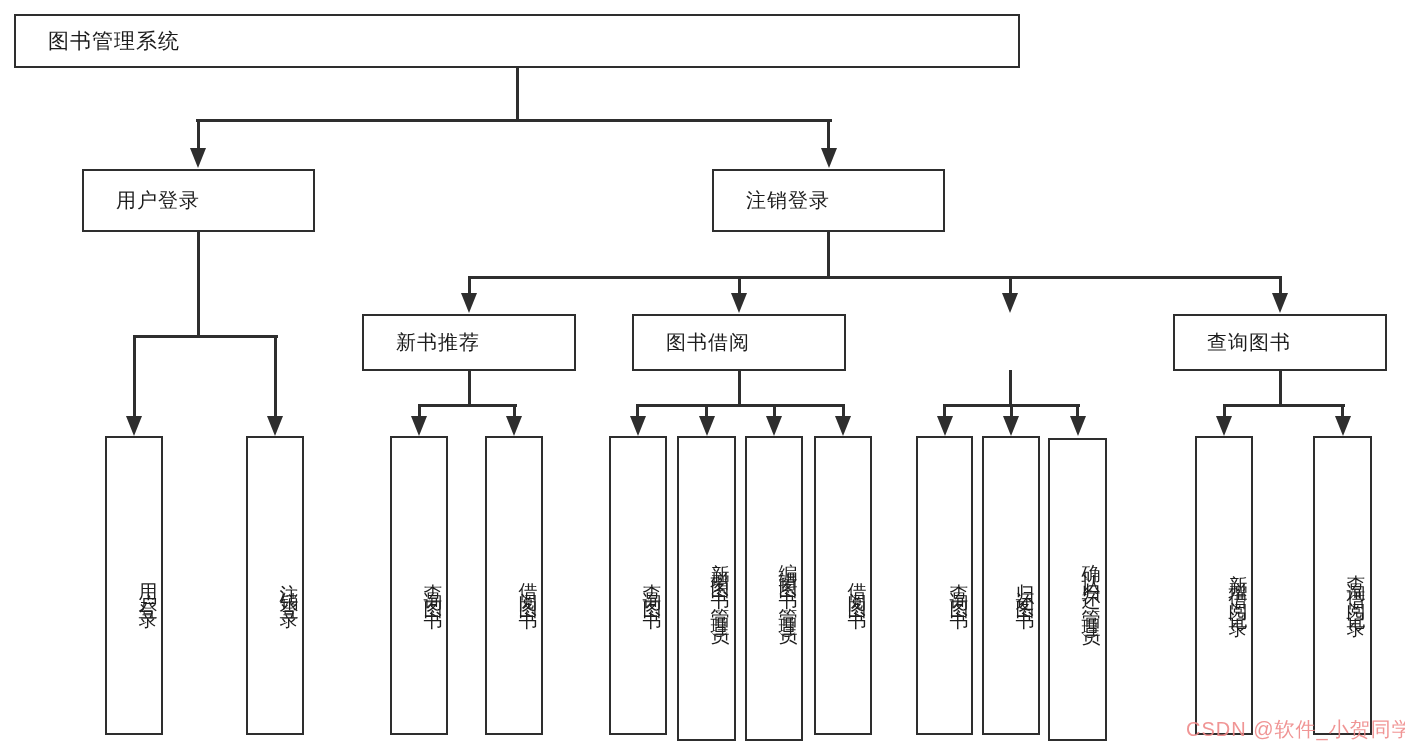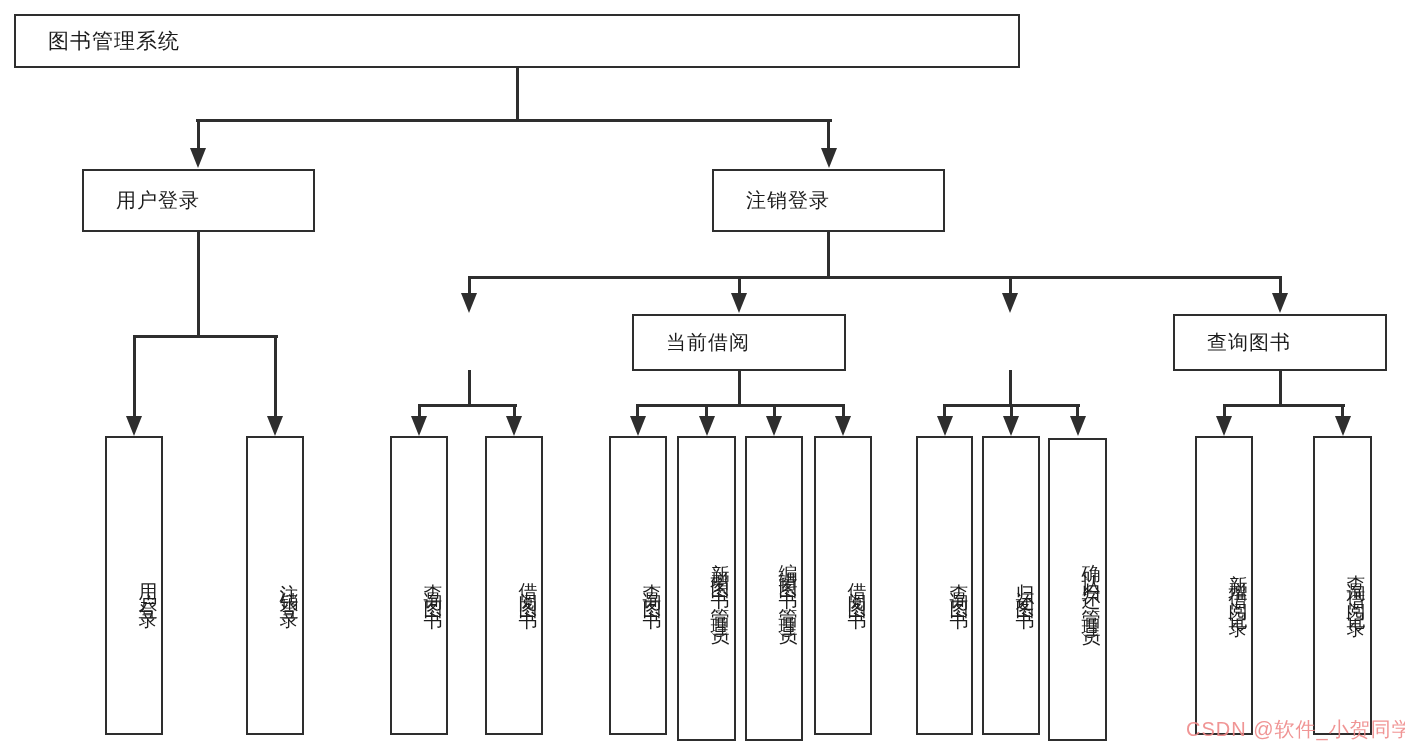--- a/index.html
+++ b/index.html
@@ -121,22 +121,25 @@
     <span>图书管理系统</span>
   </div>
 
   <div class="box hbox" style="left:82px;top:169px;width:233px;height:63px;">
     <span>用户登录</span>
   </div>
   <div class="box hbox" style="left:712px;top:169px;width:233px;height:63px;">
     <span>注销登录</span>
   </div>
 
+  <div class="box hbox" style="left:362px;top:314px;width:214px;height:57px;">
+    <span>新书推荐</span>
+  </div>
   <div class="box hbox" style="left:632px;top:314px;width:214px;height:57px;">
-    <span>当前借阅</span>
+    <span>图书借阅</span>
   </div>
   <div class="box hbox" style="left:1173px;top:314px;width:214px;height:57px;">
     <span>查询图书</span>
   </div>
 
   <div class="box vbox" style="left:105px;top:436px;width:58px;height:299px;">
     <span>用户登录</span>
   </div>
   <div class="box vbox" style="left:246px;top:436px;width:58px;height:299px;">
     <span>注销登录</span>

